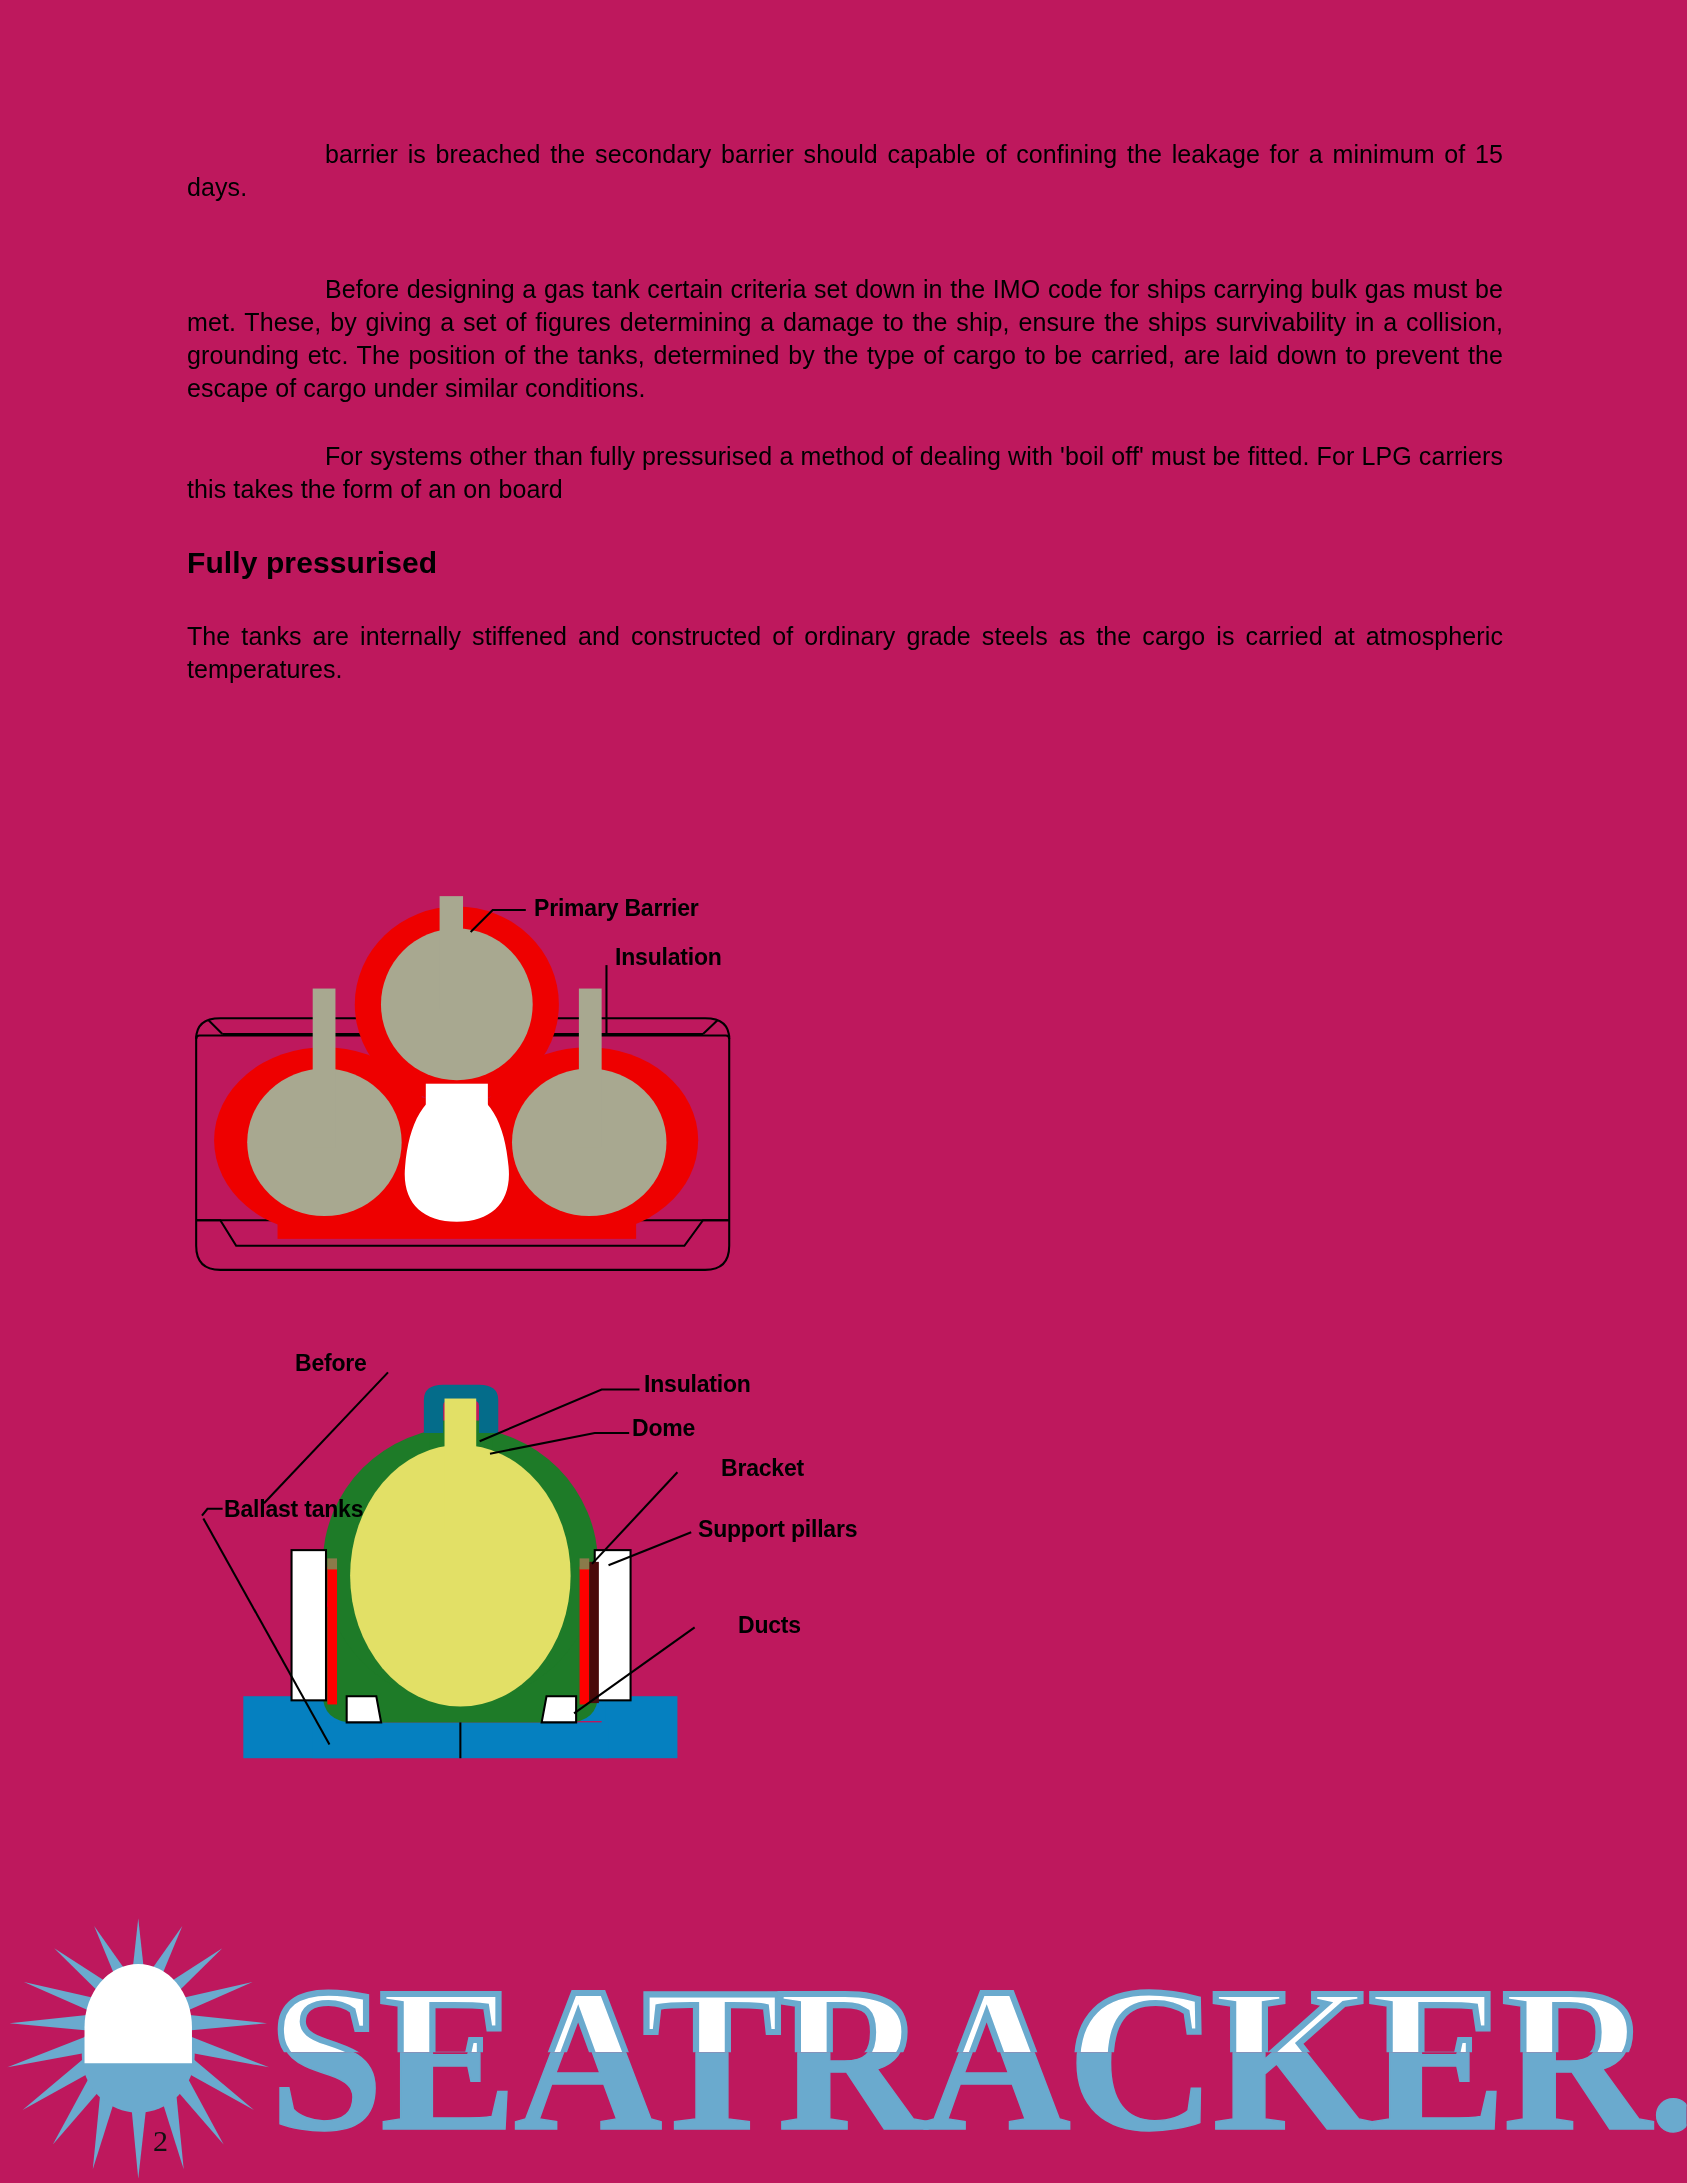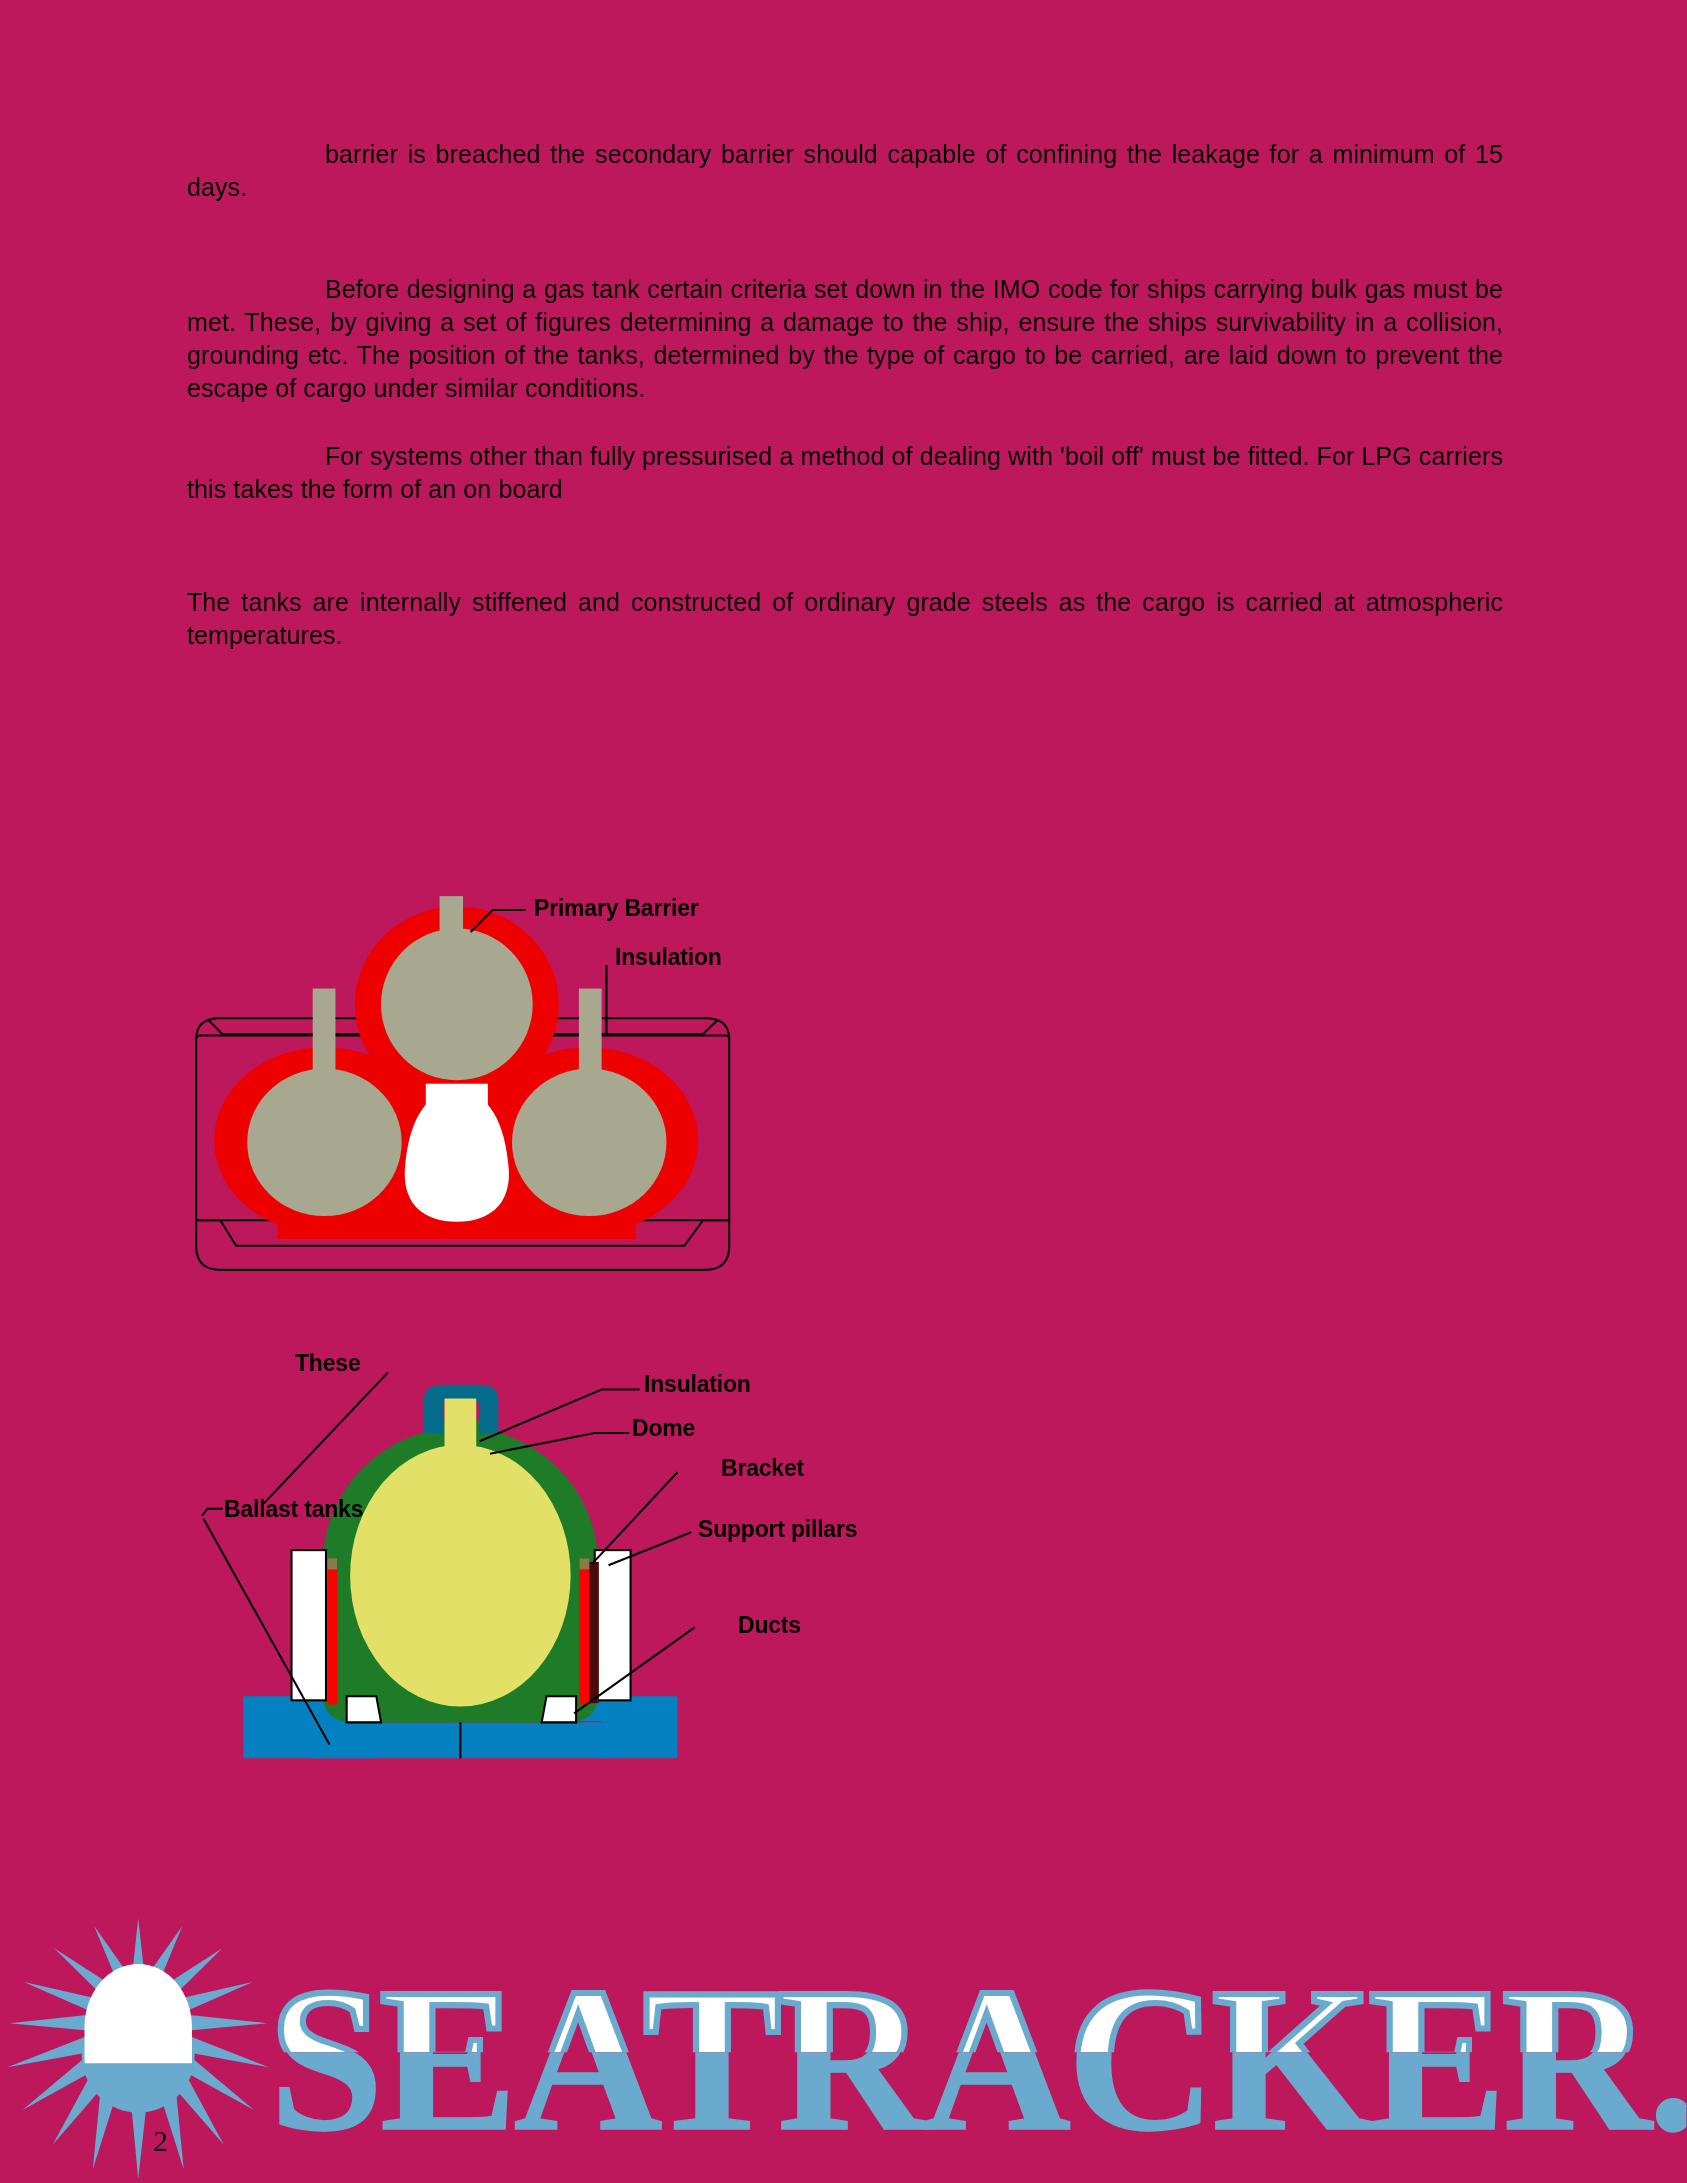--- a/index.html
+++ b/index.html
@@ -91,20 +91,21 @@
     <div class="gap-sm"></div>
 
     <div class="gap-sm"></div>
 
     <p class="para">Before designing a gas tank certain criteria set down in the IMO code for ships carrying bulk gas must be met. These, by giving a set of figures determining a damage to the ship, ensure the ships survivability in a collision, grounding etc. The position of the tanks, determined by the type of cargo to be carried, are laid down to prevent the escape of cargo under similar conditions.</p>
     <div class="gap-sm"></div>
 
     <p class="para">For systems other than fully pressurised a method of dealing with 'boil off' must be fitted. For LPG carriers this takes the form of an on board</p>
     <div class="gap-md"></div>
 
+    <h2 class="section-head">Fully pressurised</h2>
     <div class="gap-md"></div>
 
     <p class="para noindent">The tanks are internally stiffened and constructed of ordinary grade steels as the cargo is carried at atmospheric temperatures.</p>
   </div>
 
   <div class="figure" style="left:181px; top:863px; width:662px; height:469px;">
 
     <svg width="662" height="469" viewBox="0 0 960 680">
 
       <path d="M 22 255 L 22 555 Q 22 590 57 590 L 760 590 Q 795 590 795 555 L 795 255 Q 795 250 790 250 L 27 250 Q 22 250 22 255 Z" fill="none" stroke="#000000" stroke-width="3"></path>
@@ -183,21 +184,21 @@
       <polyline points="120,250 300,60" fill="none" stroke="#000000" stroke-width="3"></polyline>
       <polyline points="433,160 610,85 665,85" fill="none" stroke="#000000" stroke-width="3"></polyline>
       <polyline points="448,178 600,148 650,148" fill="none" stroke="#000000" stroke-width="3"></polyline>
       <polyline points="596,338 720,205" fill="none" stroke="#000000" stroke-width="3"></polyline>
       <polyline points="620,340 740,292" fill="none" stroke="#000000" stroke-width="3"></polyline>
       <polyline points="570,555 745,430" fill="none" stroke="#000000" stroke-width="3"></polyline>
       <polyline points="30,268 38,258 60,258" fill="none" stroke="#000000" stroke-width="3"></polyline>
       <polyline points="32,272 215,600" fill="none" stroke="#000000" stroke-width="3"></polyline>
     </svg>
 
-    <div class="fig-label" style="left:114px; top:19.3px;">These</div>
+    <div class="fig-label" style="left:114px; top:19.3px;">Before</div>
     <div class="fig-label" style="left:463px; top:40px;">Insulation</div>
     <div class="fig-label" style="left:451px; top:84px;">Dome</div>
     <div class="fig-label" style="left:540px; top:124px;">Bracket</div>
     <div class="fig-label" style="left:517px; top:185px;">Support pillars</div>
     <div class="fig-label" style="left:557px; top:281px;text-align:right;">Ducts</div>
     <div class="fig-label" style="left:43px; top:165px;">Ballast tanks</div>
   </div>
 
   <div id="watermark">
     <svg width="1687" height="281" viewBox="0 0 2448 408">

